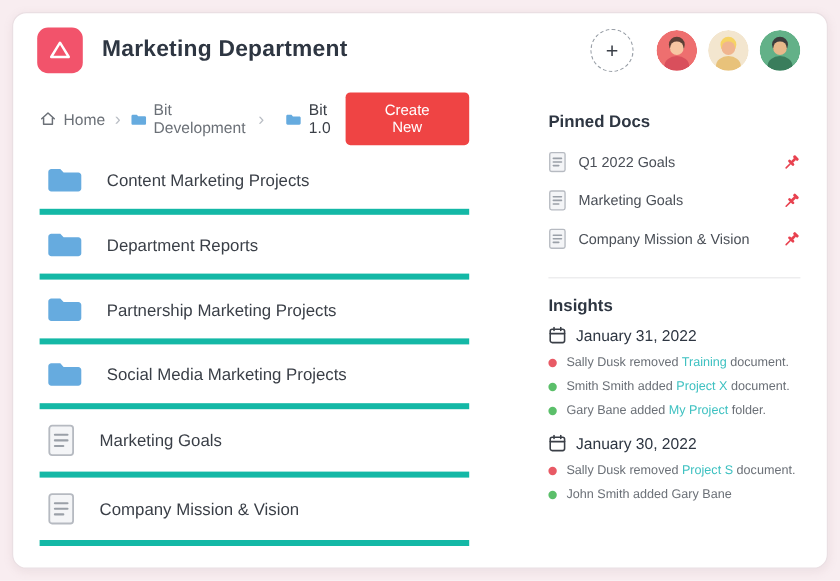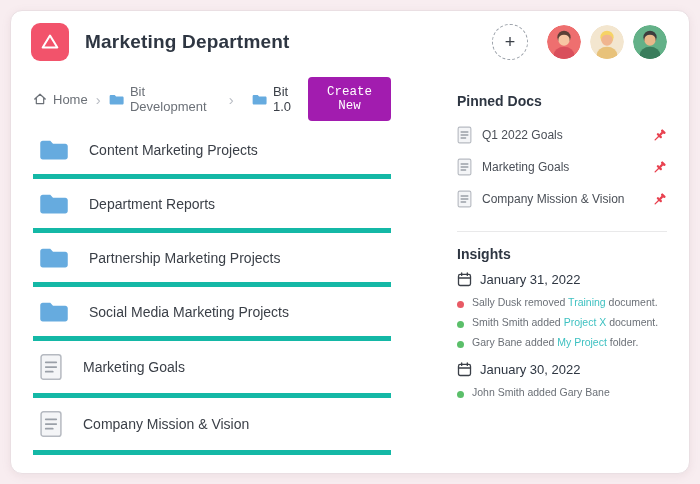--- a/index.html
+++ b/index.html
@@ -48,44 +48,44 @@
   .main { flex:1; padding-right:28px; min-width:0; }
   .sidebar { width:210px; flex:none; padding-top:18px;margin-left:38px; }
   
   .crumb-row { display:flex; align-items:center; margin-top:10px; height:32px; }
   .breadcrumb { display:flex; align-items:center; gap:8px; font-size:13px; color:#6b7077; }
   .crumb { display:flex; align-items:center; gap:6px; cursor:pointer; }
   .crumb-current { color:#3a3f47;padding-left:10px; }
   .sep { color:#b9bdc4; font-size:15px; line-height:1; }
   .create-btn {
     margin-left:auto;
-    background:#a21caf; color:#fff; border:none; border-radius:4px;
-    font-size:12.5px; padding:8px 5px; cursor:pointer;
-    font-family:Liberation Mono, monospace;
+    background:#ef4444; color:#fff; border:none; border-radius:4px;
+    font-size:12.5px; padding:8px 22px; cursor:pointer;
+    font-family:Liberation Sans, sans-serif;
   }
   
   .file-list { list-style:none; margin:10px 0 0; padding:0; }
   .file-row {
     display:flex; align-items:center; gap:20px;
     padding:12px 6px; border-bottom:5px solid #14b8a6; cursor:pointer;
   }
   .file-label { font-size:14px; color:#3a3f47; }
   
   .side-heading { font-size:14px; font-weight:bold; color:#2e3642; margin:2px 0 10px; }
   .pin-row {
     display:flex; align-items:center; gap:10px;
     padding:7px 0; cursor:pointer;
   }
   .pin-label { font-size:12px; color:#4a4f57; }
   .pin-icon { margin-left:auto; cursor:pointer; }
   .side-divider { border:none; border-top:1px solid #e9e9ea; margin:16px 0 14px; }
   .date-row { display:flex; align-items:center; gap:8px; margin:10px 0 9px; }
   .date-label { font-size:13px; font-weight:normal; color:#2e3642; }
   .event {
-    display:flex; align-items:flex-end; gap:8px;
+    display:flex; align-items:flex-start; gap:8px;
     margin:0 0 8px; font-size:10.5px; color:#6b7077; white-space:nowrap;
   }
   .dot { width:7px; height:7px; border-radius:50%; margin-top:3px; flex:none; }
   .dot-red { background:#e85a65; }
   .dot-green { background:#5bbf6a; }
   .activity-link { color:#3ec1c1; cursor:pointer; }
   .insights-group-2 { margin-top:14px; }
 </style>
 </head>
 <body>
@@ -304,20 +304,24 @@
 
       <div class="insights-group-2">
         <div class="date-row">
           <svg width="15" height="15" viewBox="0 0 16 16">
             <rect x="1.6" y="2.6" width="12.8" height="11.8" rx="1.8" fill="none" stroke="#3a3f47" stroke-width="1.4"></rect>
             <path d="M1.6 6.4 H14.4 M5 1 V3.6 M11 1 V3.6" stroke="#3a3f47" stroke-width="1.4" stroke-linecap="round"></path>
           </svg>
           <span class="date-label">January 30, 2022</span>
         </div>
         <div class="event">
+          <span class="dot dot-red"></span>
+          <span><span>Sally  Dusk removed </span><span class="activity-link">Project S</span><span> document.</span></span>
+        </div>
+        <div class="event">
           <span class="dot dot-green"></span>
           <span><span>John Smith added Gary Bane</span><span class="activity-link"></span><span></span></span>
         </div>
       </div>
 
     </aside>
   </div>
 </div>
 
 </body></html>

